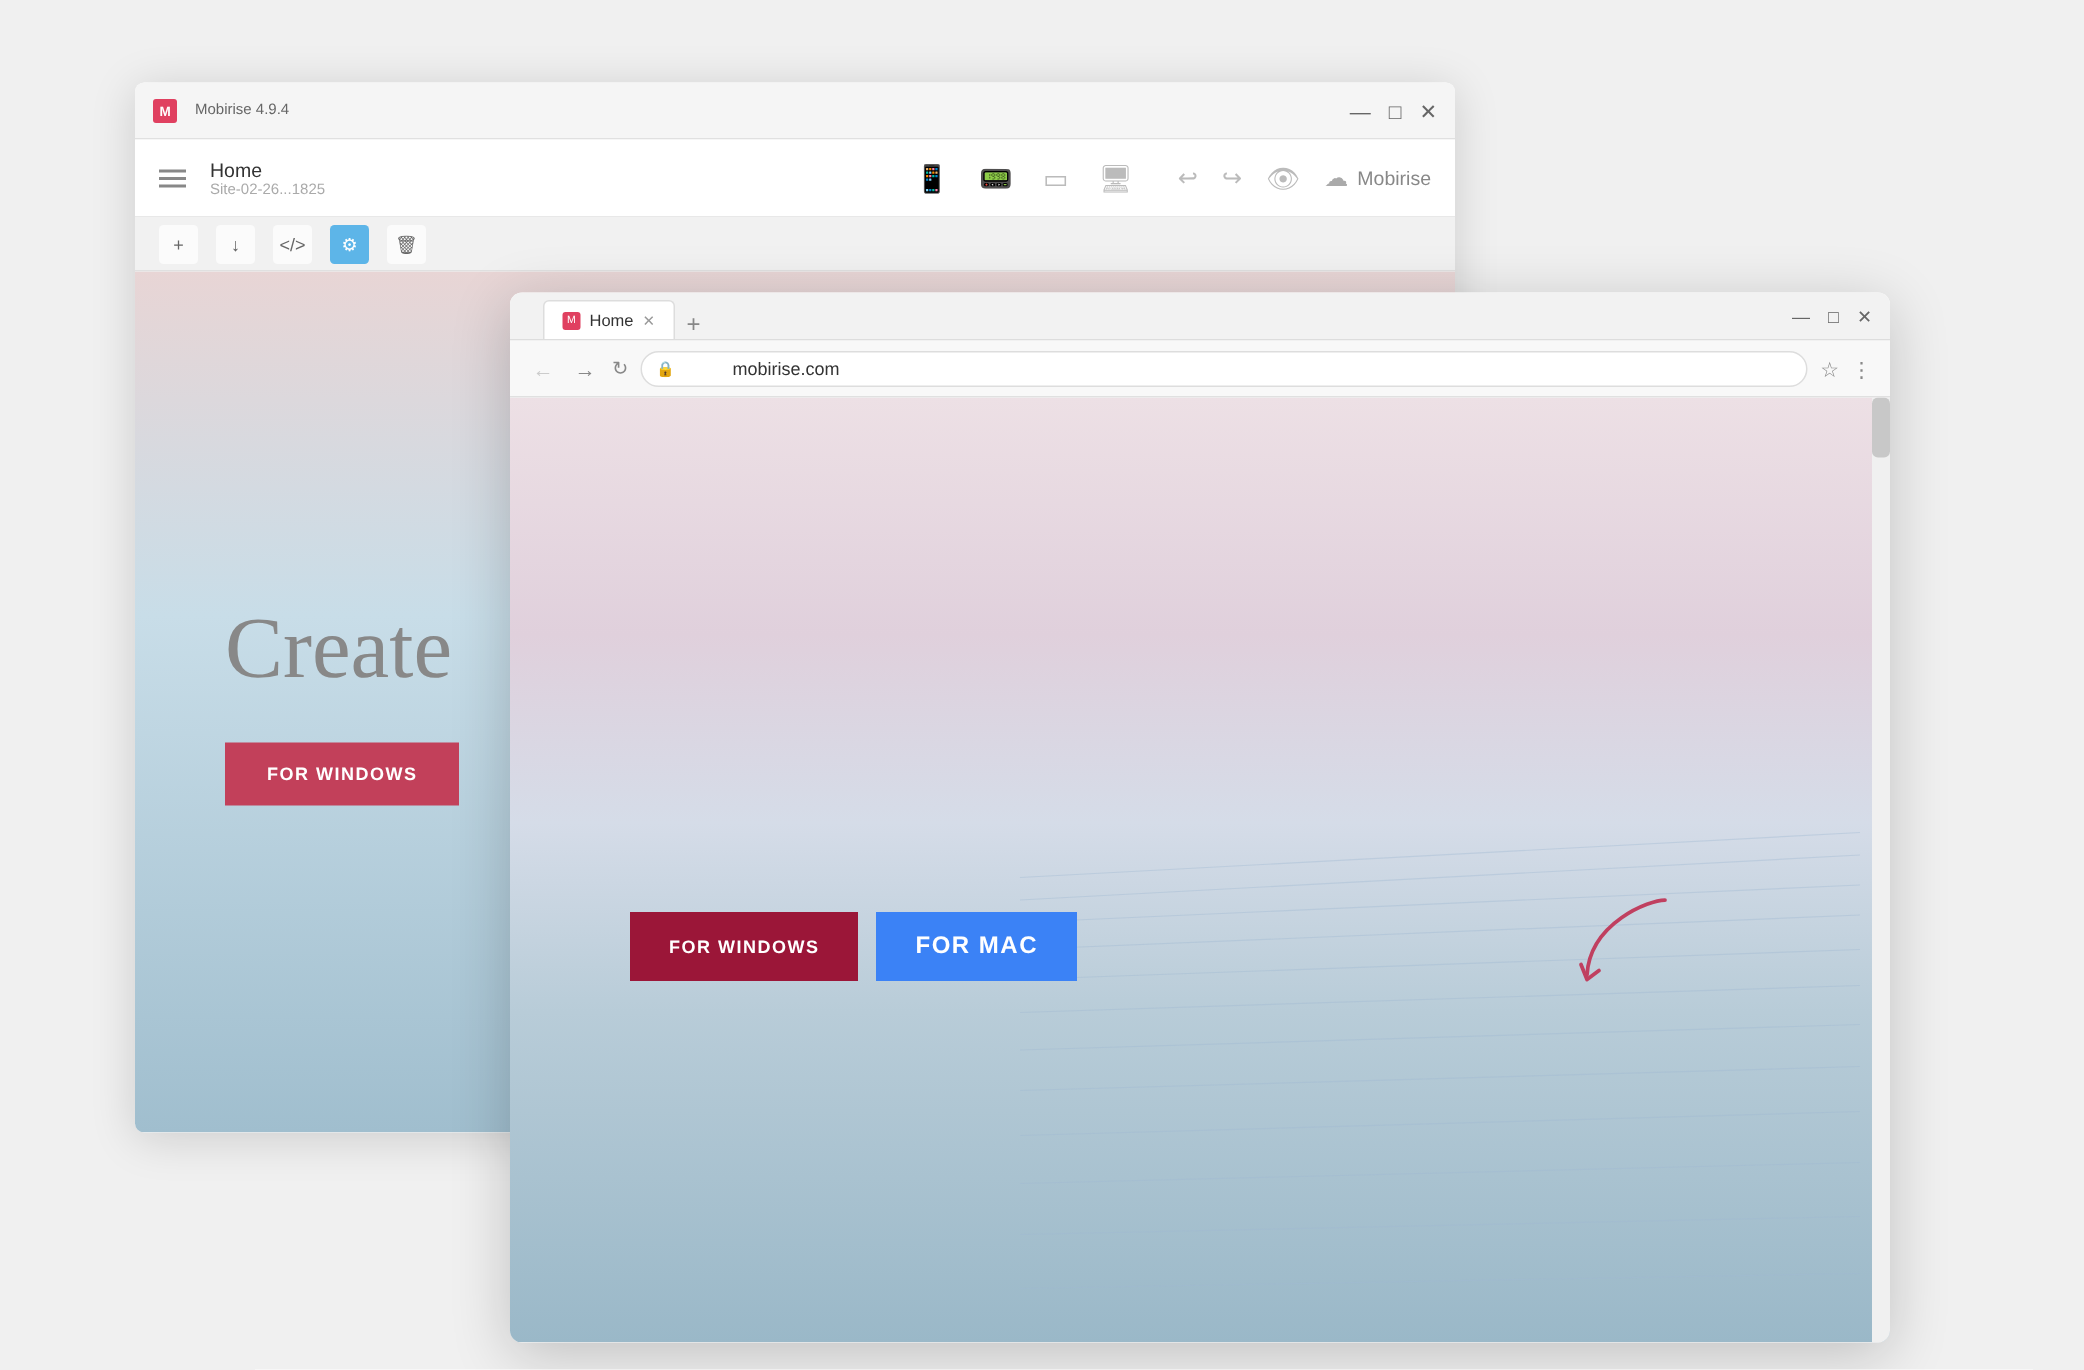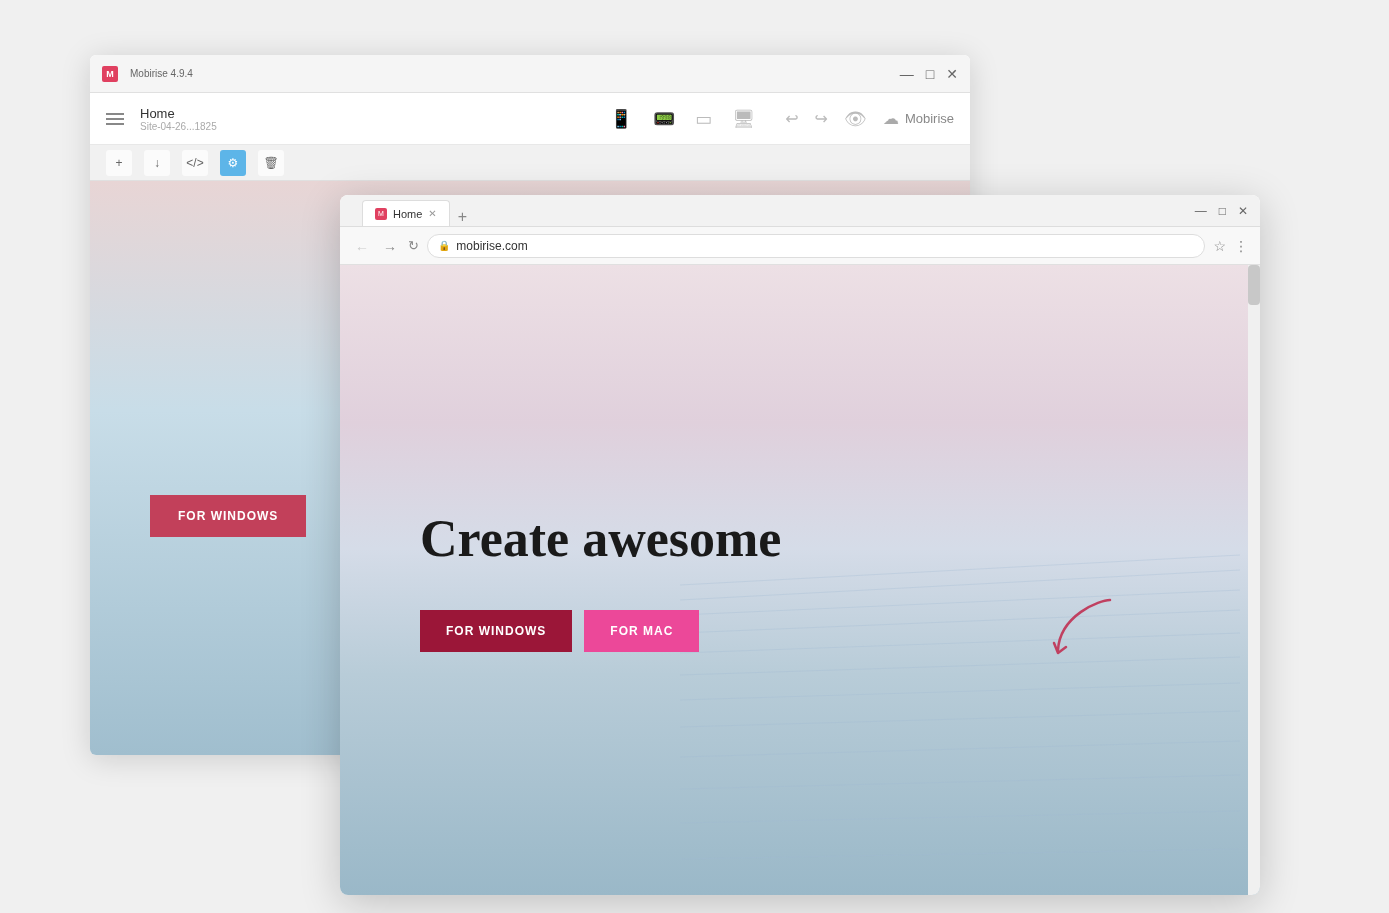--- a/index.html
+++ b/index.html
@@ -320,20 +320,21 @@
       padding: 0 10px;
       gap: 6px;
     }
     .browser-lock-icon {
       font-size: 10px;
       color: #888;
     }
     .browser-url-text {
       font-size: 12px;
       color: #333;
+      margin-left: 32px;
     }
     .browser-ext-icons {
       display: flex;
       gap: 8px;
       align-items: center;
     }
     .browser-ext-icon {
       font-size: 14px;
       color: #888;
       cursor: pointer;
@@ -364,23 +365,23 @@
       background: #9b1638;
       color: white;
       font-size: 12px;
       font-weight: 700;
       letter-spacing: 1px;
       padding: 14px 26px;
       border: none;
       cursor: pointer;
     }
     .hero-btn-mac {
-      background: #ec4899;
+      background: #3b82f6;
       color: white;
-      font-size: 12px;
+      font-size: 16px;
       font-weight: 700;
       letter-spacing: 1px;
       padding: 14px 26px;
       border: none;
       cursor: pointer;
     }
 
     
     .arrow-decoration {
       position: absolute;
@@ -435,21 +436,21 @@
   </div>
 
   <div class="back-toolbar">
     <div class="toolbar-hamburger">
       <div class="hamburger-line"></div>
       <div class="hamburger-line"></div>
       <div class="hamburger-line"></div>
     </div>
     <div class="toolbar-page-info">
       <span class="toolbar-page-title">Home</span>
-      <span class="toolbar-page-sub">Site-04-26...1825</span>
+      <span class="toolbar-page-sub">Site-02-26...1825</span>
     </div>
 
     <div class="toolbar-device-icons">
       <span class="device-icon">📱</span>
       <span class="device-icon">📟</span>
       <span class="device-icon">▭</span>
       <span class="device-icon">🖥</span>
     </div>
 
     <div class="toolbar-actions">
@@ -469,21 +470,21 @@
     <div class="section-tool-btn">&lt;/&gt;</div>
     <div class="section-tool-btn active">⚙</div>
     <div class="section-tool-btn">🗑</div>
   </div>
 
   <div class="back-content">
     <div class="back-hero">
 
       <div class="hero-content">
         <div class="back-hero-title">
-          <br>
+          <span>Create</span><br>
         </div>
         <button class="back-hero-btn">FOR WINDOWS</button>
       </div>
     </div>
   </div>
 </div>
 
 <div class="front-window">
 
   <div class="browser-titlebar">
@@ -541,21 +542,21 @@
         <line x1="340" y1="462" x2="900" y2="446"></line>
         <line x1="340" y1="492" x2="900" y2="476"></line>
         <line x1="340" y1="524" x2="900" y2="510"></line>
         <line x1="340" y1="558" x2="900" y2="546"></line>
         <line x1="340" y1="594" x2="900" y2="584"></line>
       </g>
     </svg>
 
     <div class="hero-content" style="position:absolute;top:0;left:0;width:100%;height:100%;display:flex;flex-direction:column;align-items:flex-start;justify-content:center;padding:60px 80px;">
       <div class="browser-hero-title">
-        <span>Create awesome</span><br>
+        <br>
       </div>
       <div class="browser-hero-buttons">
         <button class="hero-btn-windows">FOR WINDOWS</button>
         <button class="hero-btn-mac">FOR MAC</button>
       </div>
     </div>
 
     <div class="arrow-decoration">
       <svg viewBox="0 0 80 80" width="80" height="80">
         <path d="M 60 5 C 50 5, 10 20, 8 55" stroke="#c04060" stroke-width="2.5" fill="none" stroke-linecap="round"></path>

